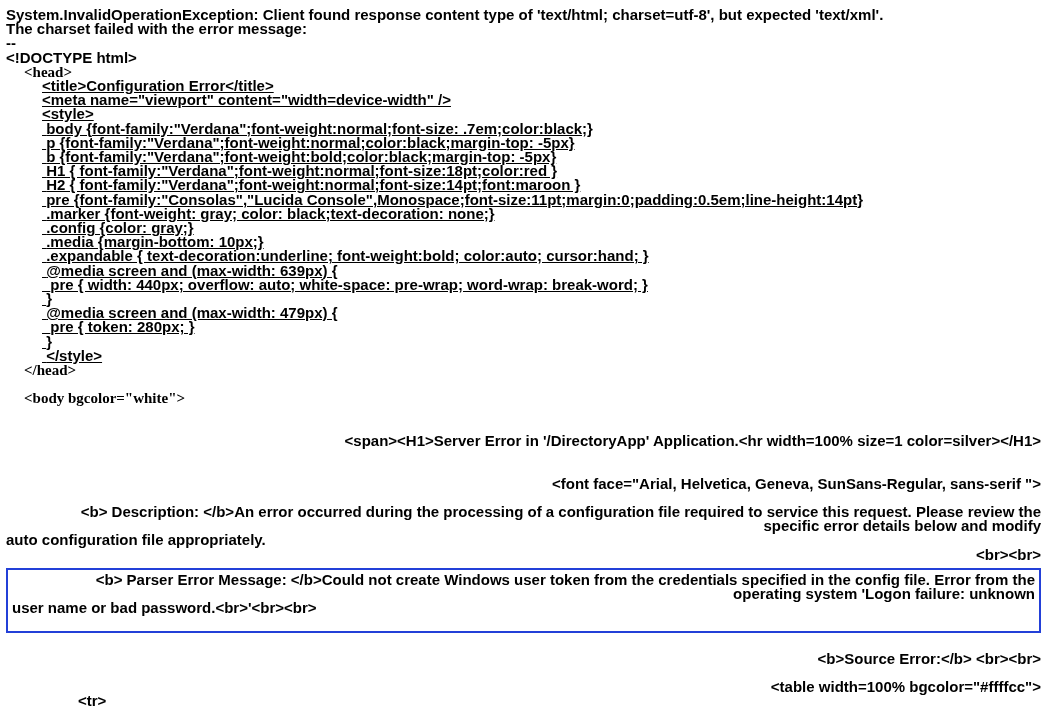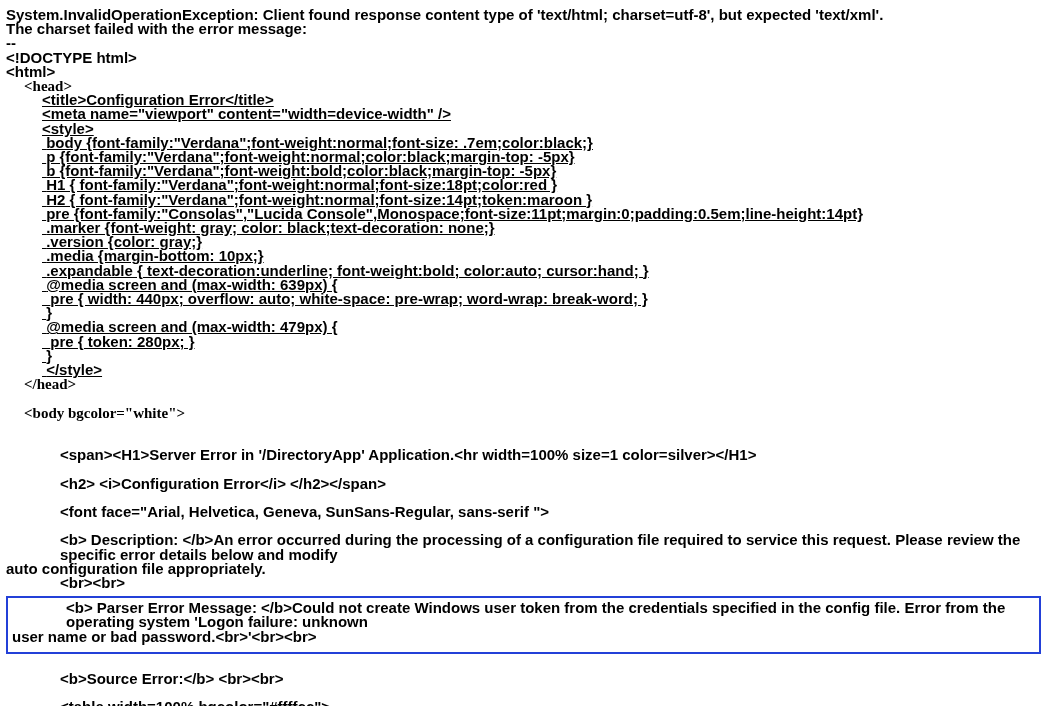--- a/index.html
+++ b/index.html
@@ -28,81 +28,79 @@
     font-size: 15px;
     font-weight: bold;
     color: #000000;
     font-family: "Liberation Sans", sans-serif;
   }
   .blank {
     height: 14.2px;
   }
   .highlight-box {
     border: 2px solid #2340d8;
-    padding: 3px 4px 8px 4px;
+    padding: 3px 4px 16px 4px;
     margin: 0 0 0 0;
     box-sizing: border-box;
   }
   .highlight-wrap {
     margin-top: 6px;
     margin-bottom: 4px;
   }
   .indent1 { padding-left: 18px; font-family: Liberation Serif, serif; }
   .indent2 { padding-left: 36px; text-decoration: underline; }
-  .indent3 { padding-left: 54px; }
+  .indent3 { padding-left: 54px; text-align: right; }
   .indent4 { padding-left: 72px; text-decoration: underline; }
   .indent5 { padding-left: 90px; }
 </style>
 </head>
 <body>
 
 <div class="page">
 
   <div>
     <div class="line">System.InvalidOperationException: Client found response content type of 'text/html; charset=utf-8', but expected 'text/xml'.</div>
     <div class="line">The charset failed with the error message:</div>
     <div class="line">--</div>
   </div>
 
   <div>
     <div class="line">&lt;!DOCTYPE html&gt;</div>
-    <div class="line">&lt;html&gt;</div>
     <div class="line indent1">&lt;head&gt;</div>
     <div class="line indent2">&lt;title&gt;Configuration Error&lt;/title&gt;</div>
     <div class="line indent2">&lt;meta name="viewport" content="width=device-width" /&gt;</div>
     <div class="line indent2">&lt;style&gt;</div>
     <div class="line indent2"> body {font-family:"Verdana";font-weight:normal;font-size: .7em;color:black;}</div>
     <div class="line indent2"> p {font-family:"Verdana";font-weight:normal;color:black;margin-top: -5px}</div>
     <div class="line indent2"> b {font-family:"Verdana";font-weight:bold;color:black;margin-top: -5px}</div>
     <div class="line indent2"> H1 { font-family:"Verdana";font-weight:normal;font-size:18pt;color:red }</div>
-    <div class="line indent2"> H2 { font-family:"Verdana";font-weight:normal;font-size:14pt;token:maroon }</div>
+    <div class="line indent2"> H2 { font-family:"Verdana";font-weight:normal;font-size:14pt;font:maroon }</div>
     <div class="line indent2"> pre {font-family:"Consolas","Lucida Console",Monospace;font-size:11pt;margin:0;padding:0.5em;line-height:14pt}</div>
     <div class="line indent2"> .marker {font-weight: gray; color: black;text-decoration: none;}</div>
-    <div class="line indent2"> .version {color: gray;}</div>
+    <div class="line indent2"> .config {color: gray;}</div>
     <div class="line indent2"> .media {margin-bottom: 10px;}</div>
     <div class="line indent2"> .expandable { text-decoration:underline; font-weight:bold; color:auto; cursor:hand; }</div>
     <div class="line indent2"> @media screen and (max-width: 639px) {</div>
     <div class="line indent2">  pre { width: 440px; overflow: auto; white-space: pre-wrap; word-wrap: break-word; }</div>
     <div class="line indent2"> }</div>
     <div class="line indent2"> @media screen and (max-width: 479px) {</div>
     <div class="line indent2">  pre { token: 280px; }</div>
     <div class="line indent2"> }</div>
     <div class="line indent2"> &lt;/style&gt;</div>
     <div class="line indent1">&lt;/head&gt;</div>
   </div>
 
   <div class="blank"></div>
   <div class="line indent1">&lt;body bgcolor="white"&gt;</div>
 
   <div class="blank"></div>
   <div class="blank"></div>
   <div class="line indent3">&lt;span&gt;&lt;H1&gt;Server Error in '/DirectoryApp' Application.&lt;hr width=100% size=1 color=silver&gt;&lt;/H1&gt;</div>
 
   <div class="blank"></div>
-  <div class="line indent3">&lt;h2&gt; &lt;i&gt;Configuration Error&lt;/i&gt; &lt;/h2&gt;&lt;/span&gt;</div>
 
   <div class="blank"></div>
   <div class="line indent3">&lt;font face="Arial, Helvetica, Geneva, SunSans-Regular, sans-serif "&gt;</div>
 
   <div class="blank"></div>
   <div>
     <div class="line indent3">&lt;b&gt; Description: &lt;/b&gt;An error occurred during the processing of a configuration file required to service this request. Please review the specific error details below and modify</div>
     <div class="line">auto configuration file appropriately.</div>
     <div class="line indent3">&lt;br&gt;&lt;br&gt;</div>
   </div>

